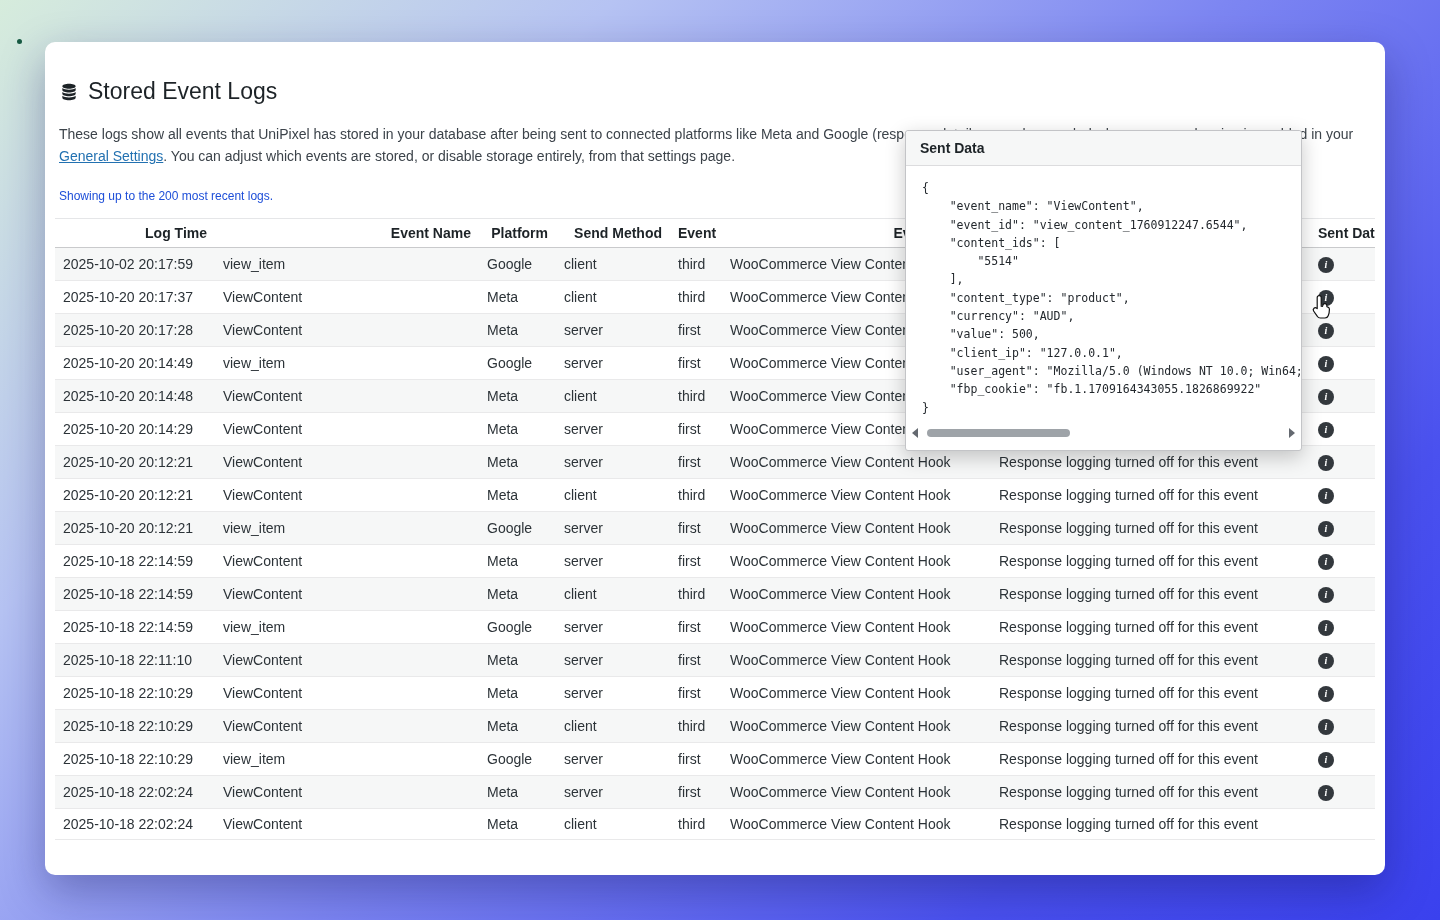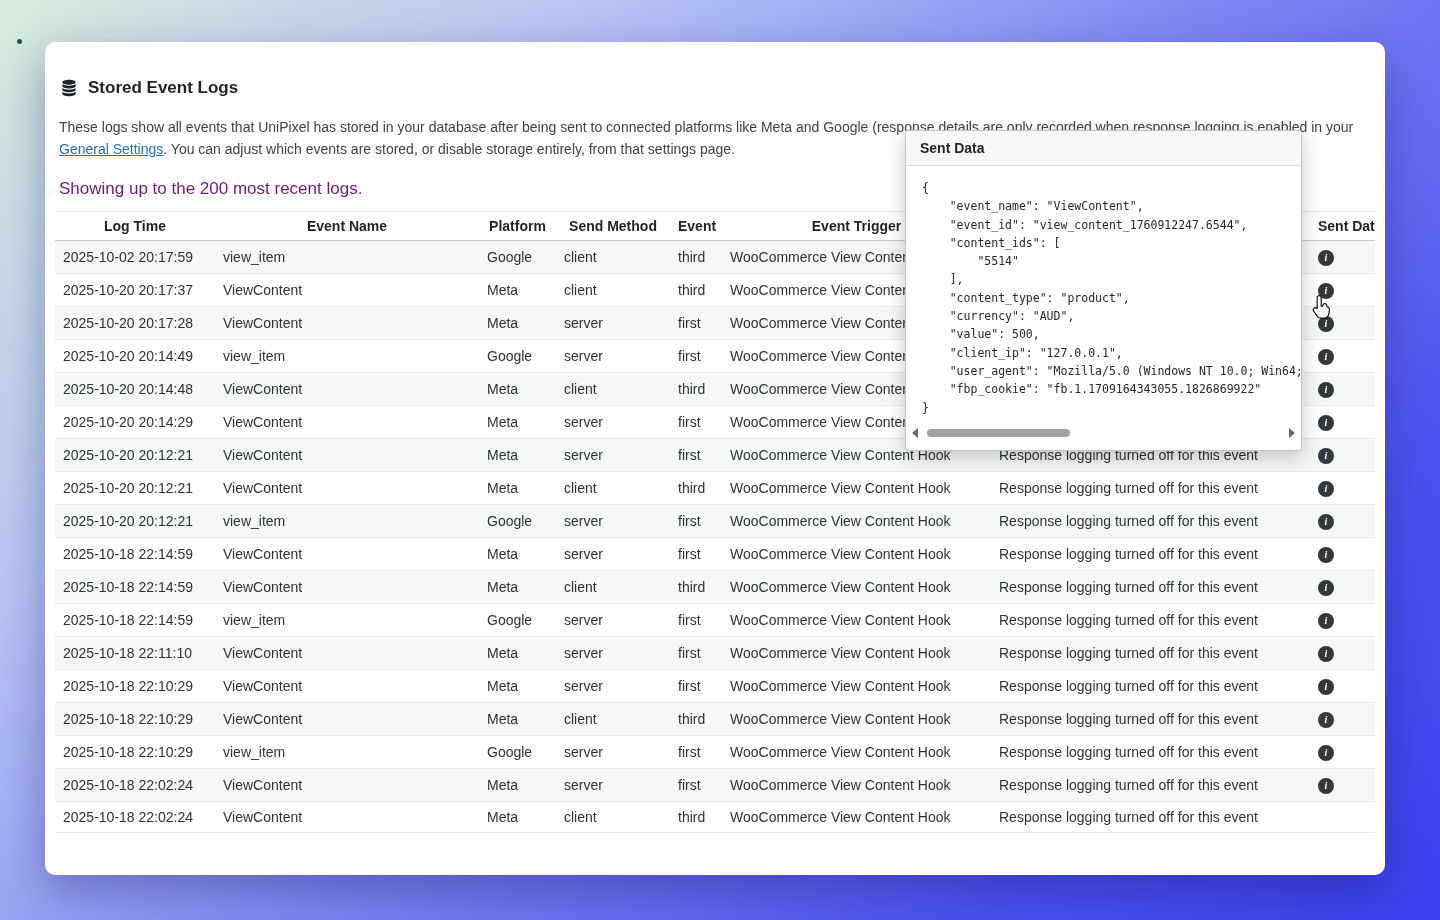--- a/index.html
+++ b/index.html
@@ -10,28 +10,28 @@
     background: linear-gradient(135deg,#d6ecdc 0%,#b6c3f3 26%,#7d86f2 52%,#4a51ef 80%,#3a41ee 100%);
   }
   .bg-dot { position:absolute; left:17px; top:39px; width:5px; height:5px; border-radius:50%; background:#175a43; }
 
   .card {
     position:absolute; left:45px; top:42px; width:1340px; height:833px;
     background:#ffffff; border-radius:10px; overflow:hidden;
     box-shadow:0 16px 44px rgba(20,20,90,.35);
     padding:36px 10px 0;
   }
-  .page-title { display:flex; align-items:center; gap:9px; margin:0 4px 18px; font-size:17px; font-weight:700; color:#1d2327; }
+  .page-title { display:flex; align-items:center; gap:9px; margin:0 4px 18px; font-size:23px; font-weight:400; color:#1d2327; }
   .page-title svg { flex:0 0 auto; }
   .desc { margin:0 4px 20px; font-size:14px; line-height:22px; color:#3c434a; max-width:1316px; }
   .desc a { color:#2271b1; text-decoration:underline; cursor:pointer;margin-top:16px; }
-  .showing { margin:8px 4px 13px; font-size:17px; line-height:18px; color:#701a75; }
+  .showing { margin:8px 4px 13px; font-size:12px; line-height:18px; color:#1d4ed8; }
 
   table.logs { border-collapse:collapse; table-layout:fixed; width:100%; font-size:14px; color:#2c3338; }
-  thead th { text-align:center; font-weight:700; color:#1d2327; padding:6px 8px;
+  thead th { text-align:right; font-weight:700; color:#1d2327; padding:6px 8px;
              border-top:1px solid #e5e6e8; border-bottom:1px solid #c9cacc;
              white-space:nowrap; overflow:hidden; }
   tbody td { padding:7px 8px; line-height:16px; border-bottom:1px solid #e9e9ea;
              white-space:nowrap; overflow:hidden; }
   tbody tr:nth-child(odd) { background:#f6f7f7; }
 
   .info-icon {
     display:inline-flex; align-items:center; justify-content:center;
     width:16px; height:16px; border-radius:50%;
     background:#33383d; color:#fff; font-size:10px; font-weight:700;

